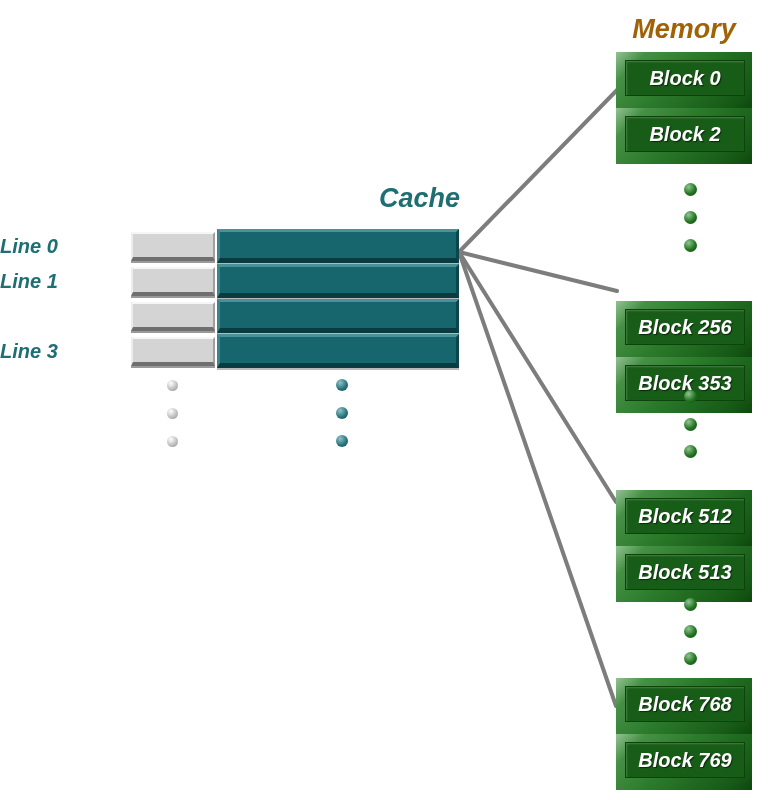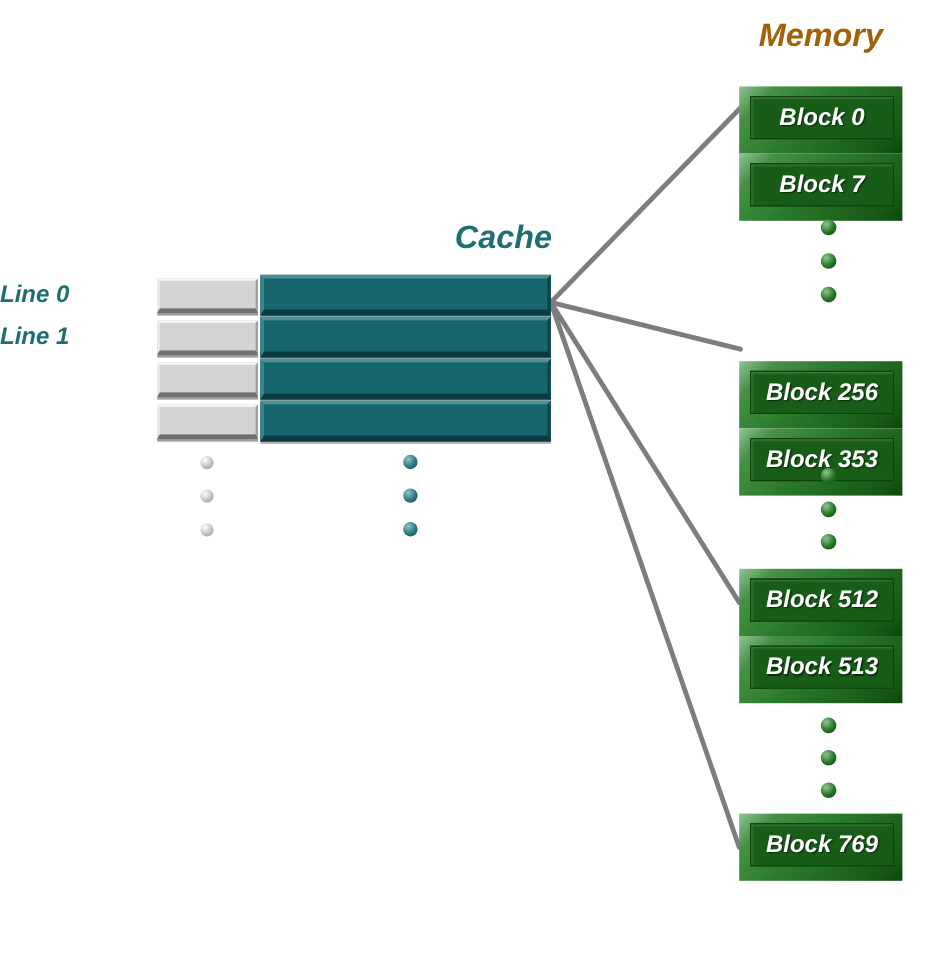--- a/index.html
+++ b/index.html
@@ -82,23 +82,23 @@
     width: 12px; height: 12px;
     background: radial-gradient(circle at 35% 30%, #8ec4c9 0%, #2a767e 55%, #0d474d 100%);
   }
   .dot-green {
     width: 13px; height: 13px;
     background: radial-gradient(circle at 35% 30%, #90c690 0%, #237423 55%, #0b460b 100%);
   }
 
   
   .mem-group { position: absolute; left: 616px; width: 136px; z-index: 2; }
-  .mem-group-0 { top: 72px; border-radius: 21px; }
+  .mem-group-0 { top: 52px; border-radius: 21px; }
   .mem-group-1 { top: 265px; margin-top: 36px; }
-  .mem-group-2 { top: 474px; }
+  .mem-group-2 { top: 490px; }
   .mem-group-3 { top: 678px; }
 
   .mem-block {
     position: relative;
     width: 136px; height: 56px;
     background: linear-gradient(135deg, #93c293 0%, #459045 16%, #2b7a2b 45%, #155815 88%, #0d470d 100%);
   }
   .mem-face {
     position: absolute;
     left: 9px; top: 8px; right: 7px; bottom: 12px;
@@ -139,38 +139,39 @@
   <div class="cache-row row-1">
     <div class="line-label">Line 1</div>
     <div class="tag-box"></div>
     <div class="data-box"></div>
   </div>
   <div class="cache-row row-2">
     <div class="tag-box"></div>
     <div class="data-box"></div>
   </div>
   <div class="cache-row row-3">
+    <div class="line-label">Line 3</div>
     <div class="tag-box"></div>
     <div class="data-box"></div>
   </div>
 
   <div class="dot dot-gray" style="left:167px; top:380px;"></div>
   <div class="dot dot-gray" style="left:167px; top:408px;"></div>
   <div class="dot dot-gray" style="left:167px; top:436px;"></div>
 
   <div class="dot dot-teal" style="left:336px; top:379px;"></div>
   <div class="dot dot-teal" style="left:336px; top:407px;"></div>
   <div class="dot dot-teal" style="left:336px; top:435px;"></div>
 
   <div class="mem-group mem-group-0">
     <div class="mem-block">
       <div class="mem-face">Block 0</div>
     </div>
     <div class="mem-block">
-      <div class="mem-face">Block 7</div>
+      <div class="mem-face">Block 2</div>
     </div>
   </div>
 
   <div class="mem-group mem-group-1">
     <div class="mem-block">
       <div class="mem-face">Block 256</div>
     </div>
     <div class="mem-block">
       <div class="mem-face">Block 353</div>
     </div>
@@ -179,20 +180,23 @@
   <div class="mem-group mem-group-2">
     <div class="mem-block">
       <div class="mem-face">Block 512</div>
     </div>
     <div class="mem-block">
       <div class="mem-face">Block 513</div>
     </div>
   </div>
 
   <div class="mem-group mem-group-3">
+    <div class="mem-block">
+      <div class="mem-face">Block 768</div>
+    </div>
     <div class="mem-block">
       <div class="mem-face">Block 769</div>
     </div>
   </div>
 
   <div class="dot dot-green" style="left:684px; top:183px;"></div>
   <div class="dot dot-green" style="left:684px; top:211px;"></div>
   <div class="dot dot-green" style="left:684px; top:239px;"></div>
 
   <div class="dot dot-green" style="left:684px; top:390px;"></div>

